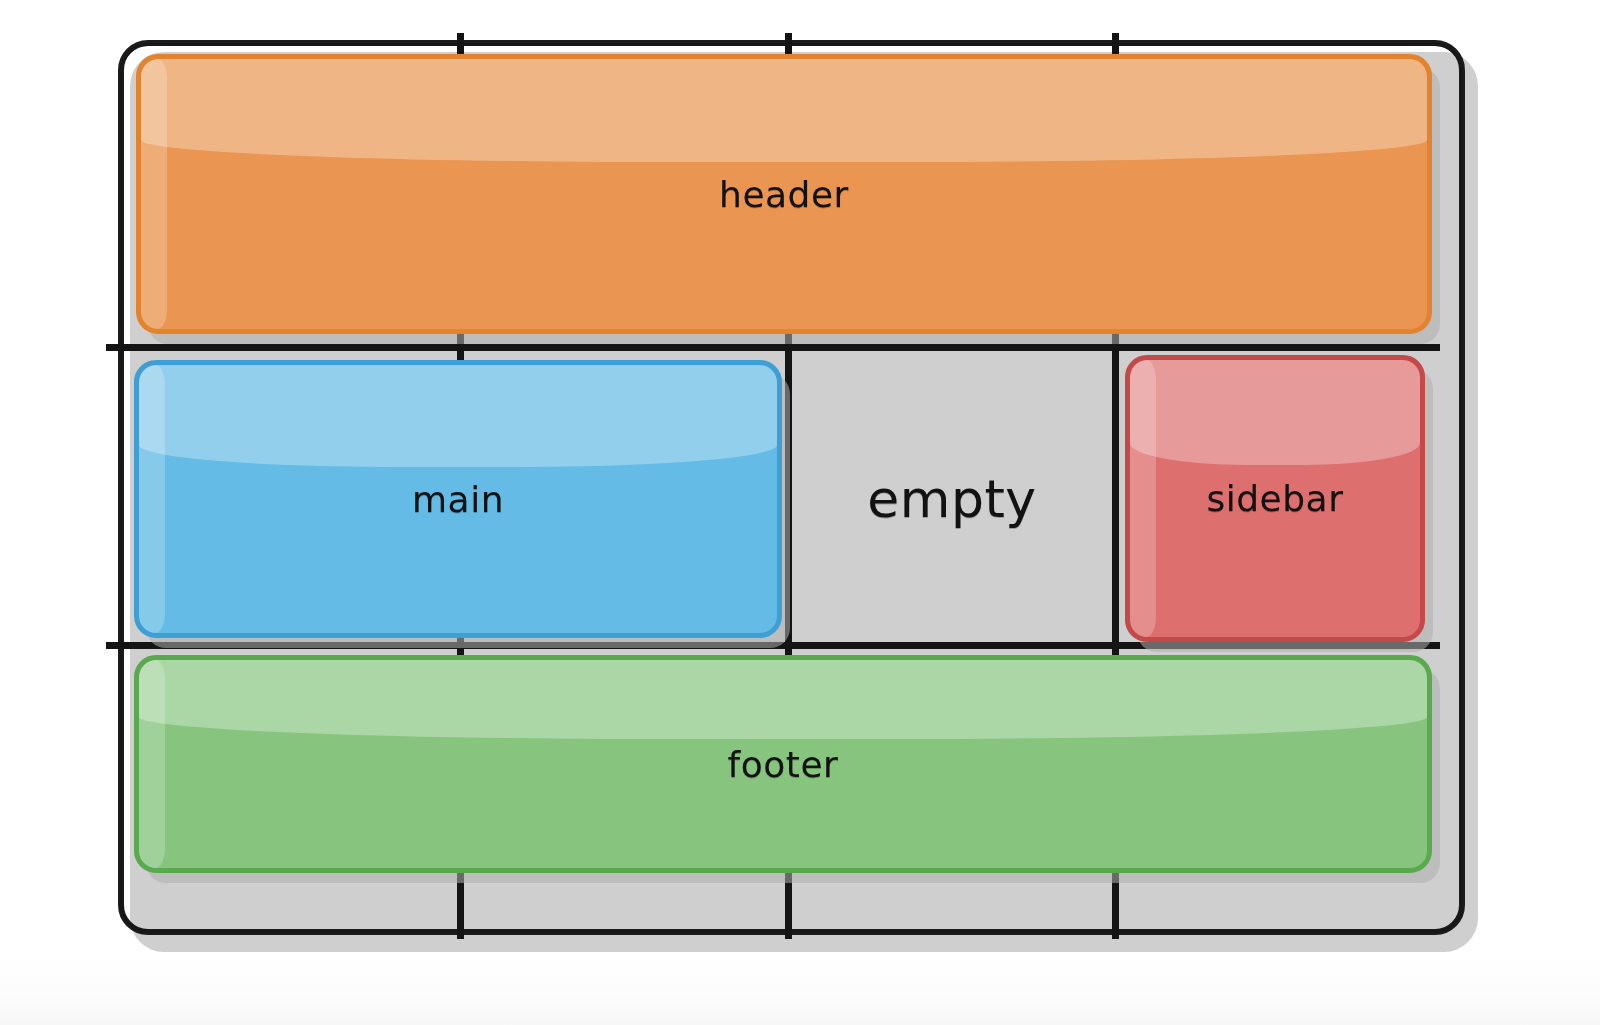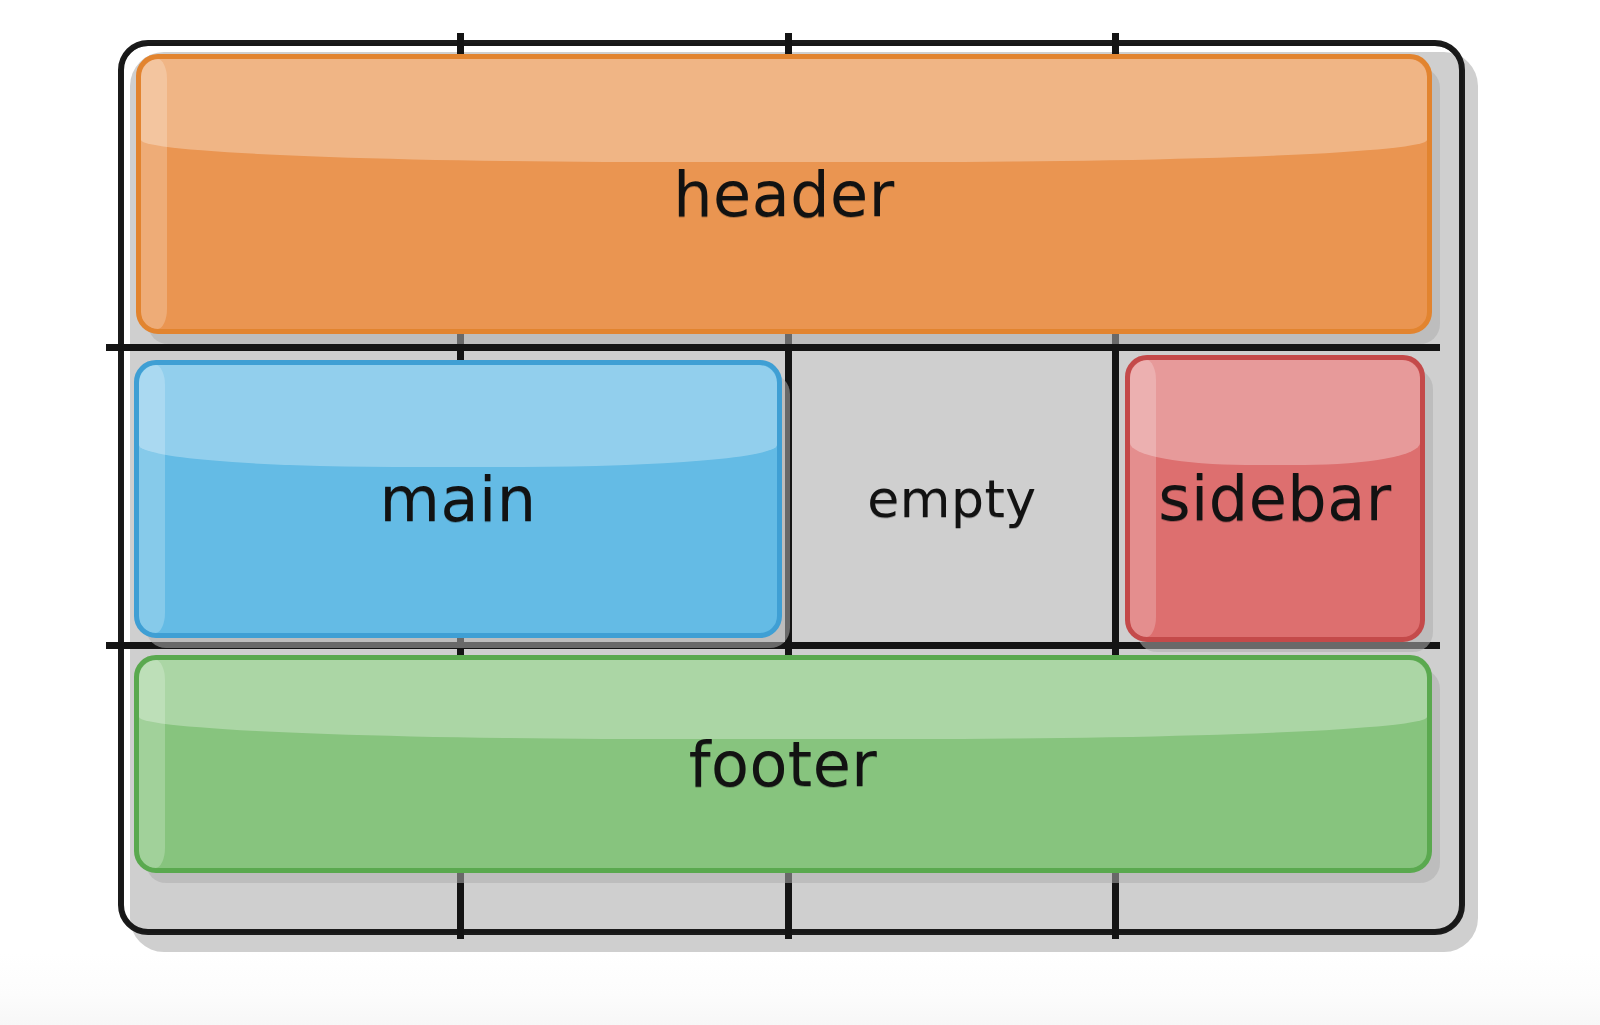--- a/index.html
+++ b/index.html
@@ -99,21 +99,21 @@
     pointer-events: none;
   }
 
   .label {
     position: absolute;
     inset: 0;
     display: flex;
     align-items: center;
     justify-content: center;
     font-family: "DejaVu Sans", sans-serif;
-    font-size: 62px;
+    font-size: 36px;
     font-weight: 400;
     letter-spacing: .5px;
     color: #121212;
     z-index: 5;
     text-shadow: 0 1px 0 rgba(0,0,0,.25);
   }
 
   
   #cell-header { left: 136px;  top: 54px;  width: 1296px; height: 280px; }
   #cell-main   { left: 134px;  top: 360px; width: 648px;  height: 278px; }

